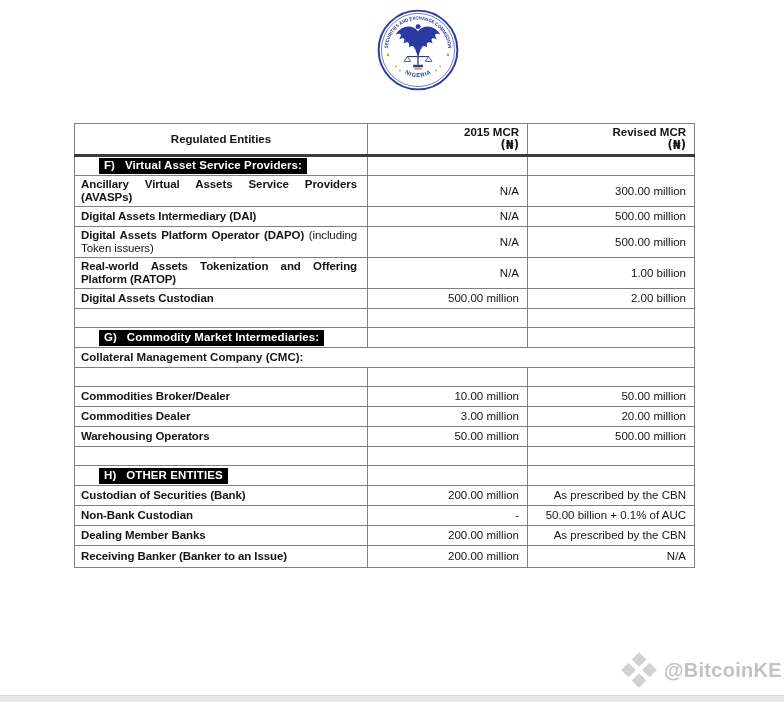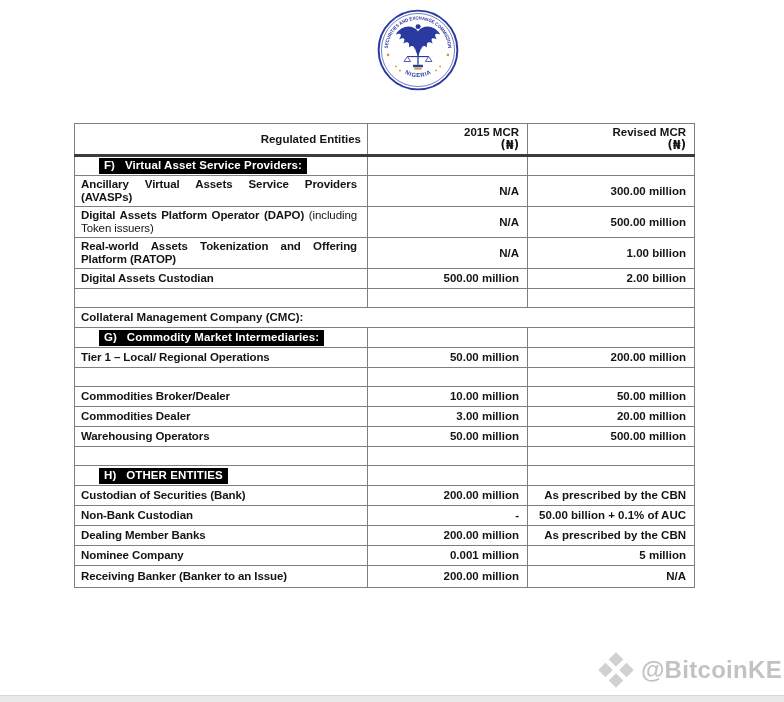--- a/index.html
+++ b/index.html
@@ -5,31 +5,31 @@
   html,body{margin:0;padding:0;width:784px;height:702px;background:#ffffff;overflow:hidden;}
   body{position:relative;font-family:"Liberation Sans",sans-serif;color:#141414;}
   .logo{position:absolute;left:377px;top:9px;width:82px;height:82px;}
   .table-wrap{position:absolute;left:74px;top:123px;width:620px;}
   table{border-collapse:collapse;table-layout:fixed;width:620px;font-size:11.5px;}
   td{border:1px solid #7f7f7f;vertical-align:middle;overflow:hidden;line-height:13px;}
   tr{height:20px;}
   tr.hdr{height:32px;}
   tr.hdr td{border-bottom:3px solid #3b3b3b;font-weight:bold;}
   tr.h30{height:30px;} tr.h28{height:28px;} tr.h22{height:22px;} tr.empty{height:19px;}
-  .hc1{padding:2px 6px;text-align:right;}
+  .hc1{padding:2px 6px;text-align:center;}
   .hc2{padding:2px 8px;text-align:right;}
   .name{font-weight:bold;text-align:justify;padding:2px 10px 2px 6px;letter-spacing:-0.1px;}
   .note{font-weight:normal;}
-  .val{text-align:right;padding:2px 8px;font-weight:bold;white-space:nowrap;}
+  .val{text-align:right;padding:2px 8px;font-weight:normal;white-space:nowrap;}
   .sec-cell{padding:1px 21px 1px 24px;}
   .secbar{display:inline-block;background:#000;color:#fff;font-weight:bold;padding:1px 5px 2px 5px;white-space:pre;letter-spacing:0.1px;}
   .full{font-weight:bold;padding:2px 6px;}
   .naira{font-family:"DejaVu Sans",sans-serif;}
   .watermark{position:absolute;right:2px;bottom:11px;display:flex;align-items:center;gap:4px;
-    color:rgba(150,150,150,0.58);font-size:24px;font-weight:600;letter-spacing:0.3px;pointer-events:none;}
+    color:rgba(150,150,150,0.58);font-size:20px;font-weight:600;letter-spacing:0.3px;pointer-events:none;}
   .wm-icon{opacity:0.45;}
   .bottom-strip{position:absolute;left:0;bottom:0;width:784px;height:6px;background:#e8e8e6;border-top:1px solid #d6d6d4;}
 </style>
 </head>
 <body>
 
 <div class="logo">
   <svg width="82" height="82" viewBox="0 0 100 100">
     <circle cx="50" cy="50" r="48" fill="#ffffff" stroke="#2b3aa0" stroke-width="2.4"></circle>
     <circle cx="50" cy="50" r="44.6" fill="none" stroke="#2b3aa0" stroke-width="0.8"></circle>
@@ -92,20 +92,25 @@
     <tr>
           <td class="sec-cell"><span class="secbar">F)   Virtual Asset Service Providers:</span></td>
           <td></td>
           <td></td>
         </tr>
         <tr class="h30">
           <td class="name"><span>Ancillary Virtual Assets Service Providers (AVASPs)</span></td>
           <td class="val">N/A</td>
           <td class="val">300.00 million</td>
         </tr>
+        <tr>
+          <td class="name"><span>Digital Assets Intermediary (DAI)</span></td>
+          <td class="val">N/A</td>
+          <td class="val">500.00 million</td>
+        </tr>
         <tr class="h28">
           <td class="name"><span>Digital Assets Platform Operator (DAPO)</span> <span class="note">(including Token issuers)</span></td>
           <td class="val">N/A</td>
           <td class="val">500.00 million</td>
         </tr>
         <tr class="h30">
           <td class="name"><span>Real-world Assets Tokenization and Offering Platform (RATOP)</span></td>
           <td class="val">N/A</td>
           <td class="val">1.00 billion</td>
         </tr>
@@ -113,31 +118,26 @@
           <td class="name"><span>Digital Assets Custodian</span></td>
           <td class="val">500.00 million</td>
           <td class="val">2.00 billion</td>
         </tr>
         <tr class="empty">
           <td></td>
           <td></td>
           <td></td>
         </tr>
         <tr>
+          <td class="sec-cell"><span class="secbar">G)   Commodity Market Intermediaries:</span></td>
+          <td></td>
+          <td></td>
+        </tr>
+        <tr>
           <td class="full" colspan="3">Collateral Management Company (CMC):</td>
-        </tr>
-        <tr>
-          <td class="sec-cell"><span class="secbar">G)   Commodity Market Intermediaries:</span></td>
-          <td></td>
-          <td></td>
-        </tr>
-        <tr>
-          <td class="name"><span>Tier 1 – Local/ Regional Operations</span></td>
-          <td class="val">50.00 million</td>
-          <td class="val">200.00 million</td>
         </tr>
         <tr class="empty">
           <td></td>
           <td></td>
           <td></td>
         </tr>
         <tr>
           <td class="name"><span>Commodities Broker/Dealer</span></td>
           <td class="val">10.00 million</td>
           <td class="val">50.00 million</td>
@@ -169,25 +169,20 @@
         </tr>
         <tr>
           <td class="name"><span>Non-Bank Custodian</span></td>
           <td class="val">-</td>
           <td class="val">50.00 billion + 0.1% of AUC</td>
         </tr>
         <tr>
           <td class="name"><span>Dealing Member Banks</span></td>
           <td class="val">200.00 million</td>
           <td class="val">As prescribed by the CBN</td>
-        </tr>
-        <tr>
-          <td class="name"><span>Nominee Company</span></td>
-          <td class="val">0.001 million</td>
-          <td class="val">5 million</td>
         </tr>
         <tr class="h22">
           <td class="name"><span>Receiving Banker (Banker to an Issue)</span></td>
           <td class="val">200.00 million</td>
           <td class="val">N/A</td>
         </tr>
       </tbody>
   </table>
 </div>
 

